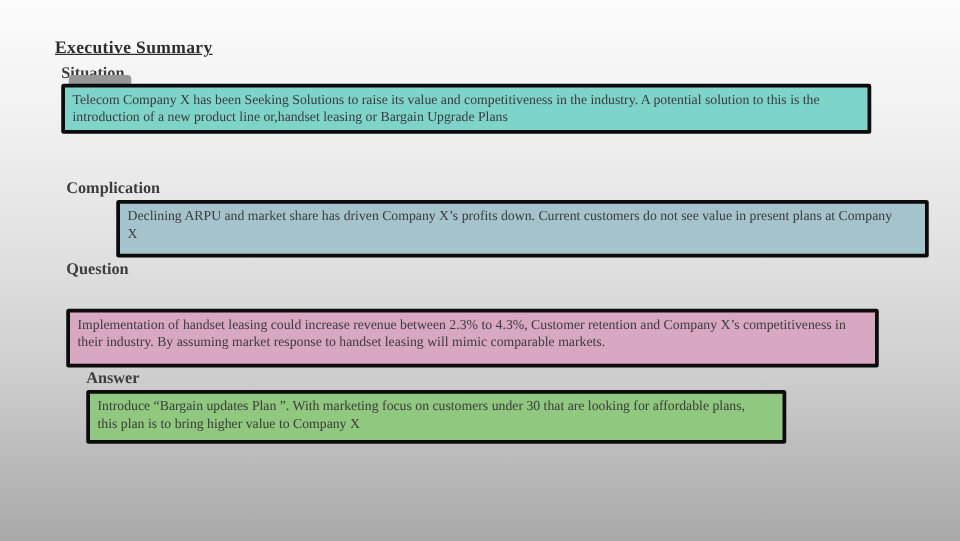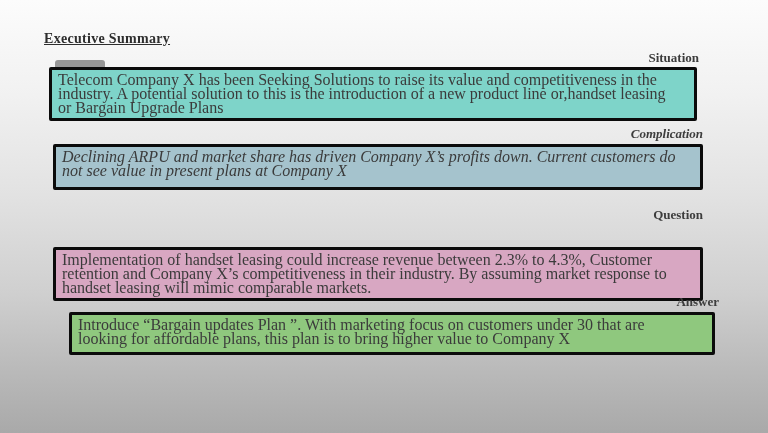--- a/index.html
+++ b/index.html
@@ -25,47 +25,47 @@
     text-decoration: underline;
     color: #2e2e2e;
     text-align: center;
   }
   .section {
     position: absolute;
     left: 49px;
     width: 650px;
   }
   .section-heading {
-    text-align: right;
+    text-align: left;
     font-size: 13px;
     font-weight: bold;
     color: #3d3d3d;
     margin: 0 0 0 0;
   }
   .section-box {
     position: absolute;
     left: 0;
     box-sizing: border-box;
     width: 650px;
     border: 3px solid #0b0b0b;
     border-radius: 2px;
     padding: 3px 18px 3px 6px;
-    font-size: 16px;
+    font-size: 11px;
     line-height: 14px;
     color: #3b3b3b;
   }
   
   .sec-1 { top: 50px; }
   .sec-1 .section-box { top: 17px; min-height: 39px; width: 648px; }
-  .sec-2 { top: 126px; left: 53px; font-style: italic; }
+  .sec-2 { top: 142px; left: 53px; }
   .sec-2 .section-box { top: 18px; min-height: 46px; }
   .sec-3 { top: 207px; left: 53px; }
   .sec-3 .section-box { top: 20px; min-height: 47px; margin-top: 20px; }
   .sec-4 { top: 294px; left: 69px; }
-  .sec-4 .section-box { top: 18px; min-height: 43px; width: 646px; }
+  .sec-4 .section-box { top: 18px; min-height: 43px; width: 560px; }
   .gray-tab {
     position: absolute;
     left: 6px;
     top: 10px;
     width: 50px;
     height: 10px;
     background: #979797;
     border-radius: 3px 3px 0 0;
   }
 </style>
@@ -79,21 +79,21 @@
   <div class="section sec-1">
     <div class="section-heading">Situation</div>
     <div class="gray-tab"></div>
     <div class="section-box" style="background-color: rgb(126, 212, 201);">
       <span>Telecom Company X has been Seeking Solutions to raise its value and competitiveness in the industry. A potential solution to this is the introduction of a new product line or,handset leasing or Bargain Upgrade Plans</span>
     </div>
   </div>
 
   <div class="section sec-2">
     <div class="section-heading">Complication</div>
-    <div class="section-box" style="background-color: rgb(165, 195, 205);">
+    <div class="section-box" style="background-color: rgb(165, 195, 205); margin-left: 40px;">
       <span>Declining ARPU and market share  has driven Company X’s profits down. Current customers do not see value in present plans at Company X</span>
     </div>
   </div>
 
   <div class="section sec-3">
     <div class="section-heading">Question</div>
     <div class="section-box" style="background-color: rgb(216, 167, 194);">
       <span>Implementation of handset leasing could increase revenue between 2.3% to 4.3%, Customer retention and Company X’s competitiveness in their industry. By assuming market response to handset leasing will mimic comparable markets.</span>
     </div>
   </div>

